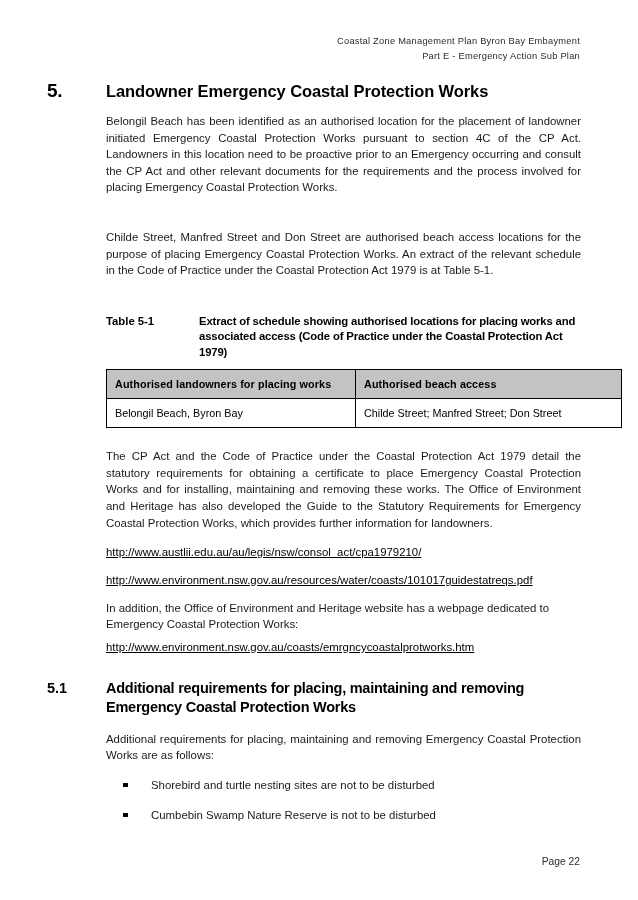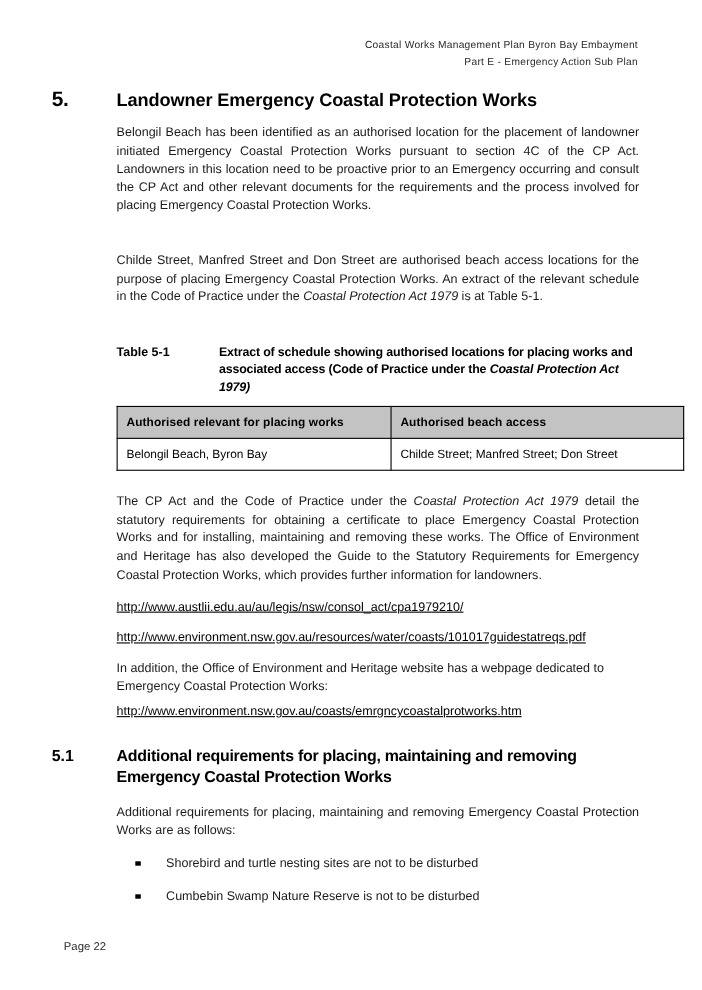--- a/index.html
+++ b/index.html
@@ -93,21 +93,21 @@
   p.body {
     margin: 0 0 13px 0;
     font-size: 11.4px;
     line-height: 16.6px;
     text-align: justify;
     text-justify: inter-word;
     color: #1a1a1a;
   }
   p.body.tight { margin-bottom: 6px; }
   p.body.nojust { text-align: left; }
-  .ital { font-style: italic; }
+  .ital { }
 
   .spacer-20 { height: 20px; }
 
   
   .tbl-caption {
     display: flex;
     align-items: flex-start;
     margin-left: 59px;
     margin-bottom: 9px;
     margin-top: 2px;
@@ -194,32 +194,32 @@
     height: 4.5px;
     background: #000000;
   }
 
   
   .doc-footer {
     position: absolute;
     bottom: 33px;
     left: 58px;
     right: 58px;
-    text-align: left;
+    text-align: right;
     font-size: 10.3px;
     color: #2b2b2b;
   }
 </style>
 </head>
 <body>
 
 <div class="page">
 
   <div class="doc-header">
-    <span class="hline">Coastal Works Management  Plan Byron Bay Embayment</span>
+    <span class="hline">Coastal Zone Management  Plan Byron Bay Embayment</span>
     <span class="hline">Part E - Emergency Action Sub Plan</span>
   </div>
 
   <div class="content">
 
     <div class="h1-row">
       <div class="h1-num">5.</div>
       <div class="h1-text">Landowner Emergency Coastal Protection Works</div>
     </div>
 
@@ -235,21 +235,21 @@
     </div>
 
     <div class="tbl-caption">
       <div class="tbl-caption-label">Table 5-1</div>
       <div class="tbl-caption-text"><span>Extract of schedule showing authorised locations for placing works and associated access (Code of Practice under the </span><span class="ital">Coastal Protection Act 1979)</span></div>
     </div>
 
     <table class="doc-table">
       <thead>
         <tr>
-          <th class="col-a">Authorised  relevant for placing works</th>
+          <th class="col-a">Authorised  landowners for placing works</th>
           <th class="col-b">Authorised  beach access</th>
         </tr>
       </thead>
       <tbody>
         <tr>
           <td class="col-a">Belongil Beach, Byron Bay</td>
           <td class="col-b">Childe  Street;  Manfred  Street;  Don Street</td>
         </tr>
       </tbody>
     </table>

